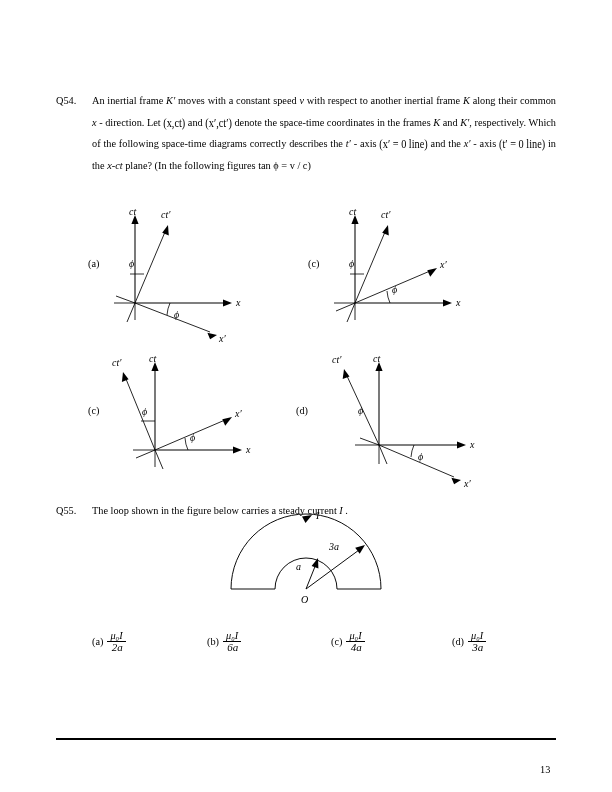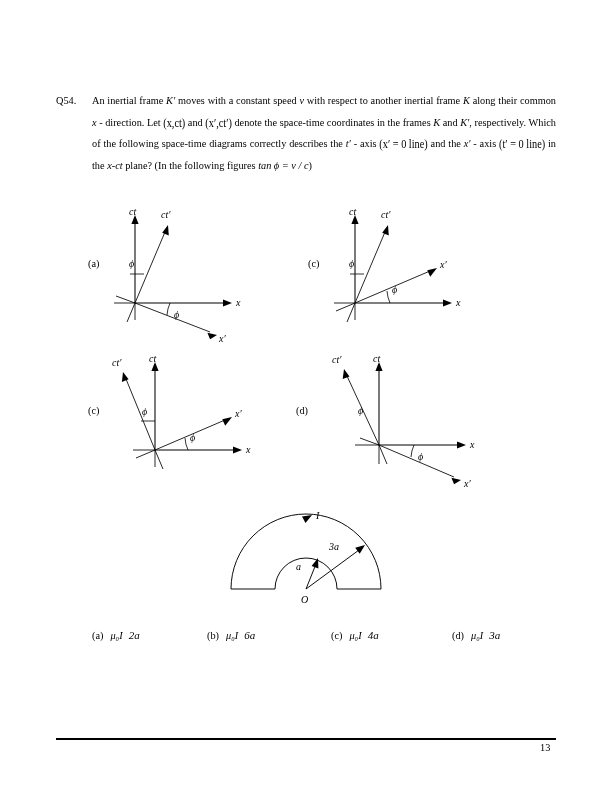--- a/index.html
+++ b/index.html
@@ -36,21 +36,21 @@
   }
   .qbody {
     margin-left: 36px;
     text-align: justify;
     text-justify: inter-word;
   }
   .qbody p {
     margin: 0;
   }
   i, .it { font-style: italic; }
-  .math { font-style: italic; }
+  .math { }
 
   
   .bigparen {
     display: inline-block;
     transform: scaleY(1.28);
     transform-origin: center;
     font-style: normal;
   }
 
   
@@ -76,22 +76,22 @@
   .opt {
     position: absolute;
     display: flex;
     align-items: center;
     gap: 4px;
     white-space: nowrap;
   }
   .opt-tag { font-style: normal; }
   .frac {
     display: inline-flex;
-    flex-direction: row;
-    align-items: flex-start;
+    flex-direction: column;
+    align-items: flex-end;
     vertical-align: middle;
     font-style: italic;
     line-height: 1.08;
   }
   .frac .num {
     padding: 0 3px 0px 3px;
     font-size: 10.3px;
   }
   .frac .bar {
     width: 100%;
@@ -108,21 +108,21 @@
     position: absolute;
     left: 56px;
     top: 738px;
     width: 500px;
     height: 1.6px;
     background: #000;
   }
   .page-number {
     position: absolute;
     left: 540px;
-    top: 742px;
+    top: 764px;
     font-size: 10.3px;
     font-style: normal;
   }
 
   svg { display: block; overflow: visible; }
   svg text {
     font-family: "Liberation Serif", "DejaVu Serif", serif;
     font-style: italic;
     font-size: 10px;
     fill: #000;
@@ -262,20 +262,26 @@
       <line class="axis-thin" x1="83" y1="93" x2="158" y2="125"></line>
       <polygon points="165,128 155.4,125.7 158.1,132.3" fill="#000"></polygon>
       <line class="axis-thin" x1="83" y1="93" x2="64" y2="86"></line>
       <text x="168" y="135">x′</text>
 
       <path class="tick" d="M 118 93 A 35 35 0 0 0 115 105"></path>
       <text x="122" y="108">ϕ</text>
     </svg>
   </div>
 
+  <div class="qblock" style="left:56px; top:500px; width:500px;">
+    <span class="qnum">Q55.</span>
+    <div class="qbody">
+      <p><span>The loop shown in the figure below carries a steady current </span><i>I</i><span> .</span></p>
+    </div>
+  </div>
 
   <div class="loopfig" style="left:196px; top:512px;">
     <svg width="220" height="95" viewBox="0 0 220 95">
 
       <path class="arc" d="M 35 77 A 75 75 0 0 1 185 77"></path>
 
       <path class="arc" d="M 79 77 A 31 31 0 0 1 141 77"></path>
 
       <line class="arc" x1="35" y1="77" x2="79" y2="77"></line>
       <line class="arc" x1="141" y1="77" x2="185" y2="77"></line>

